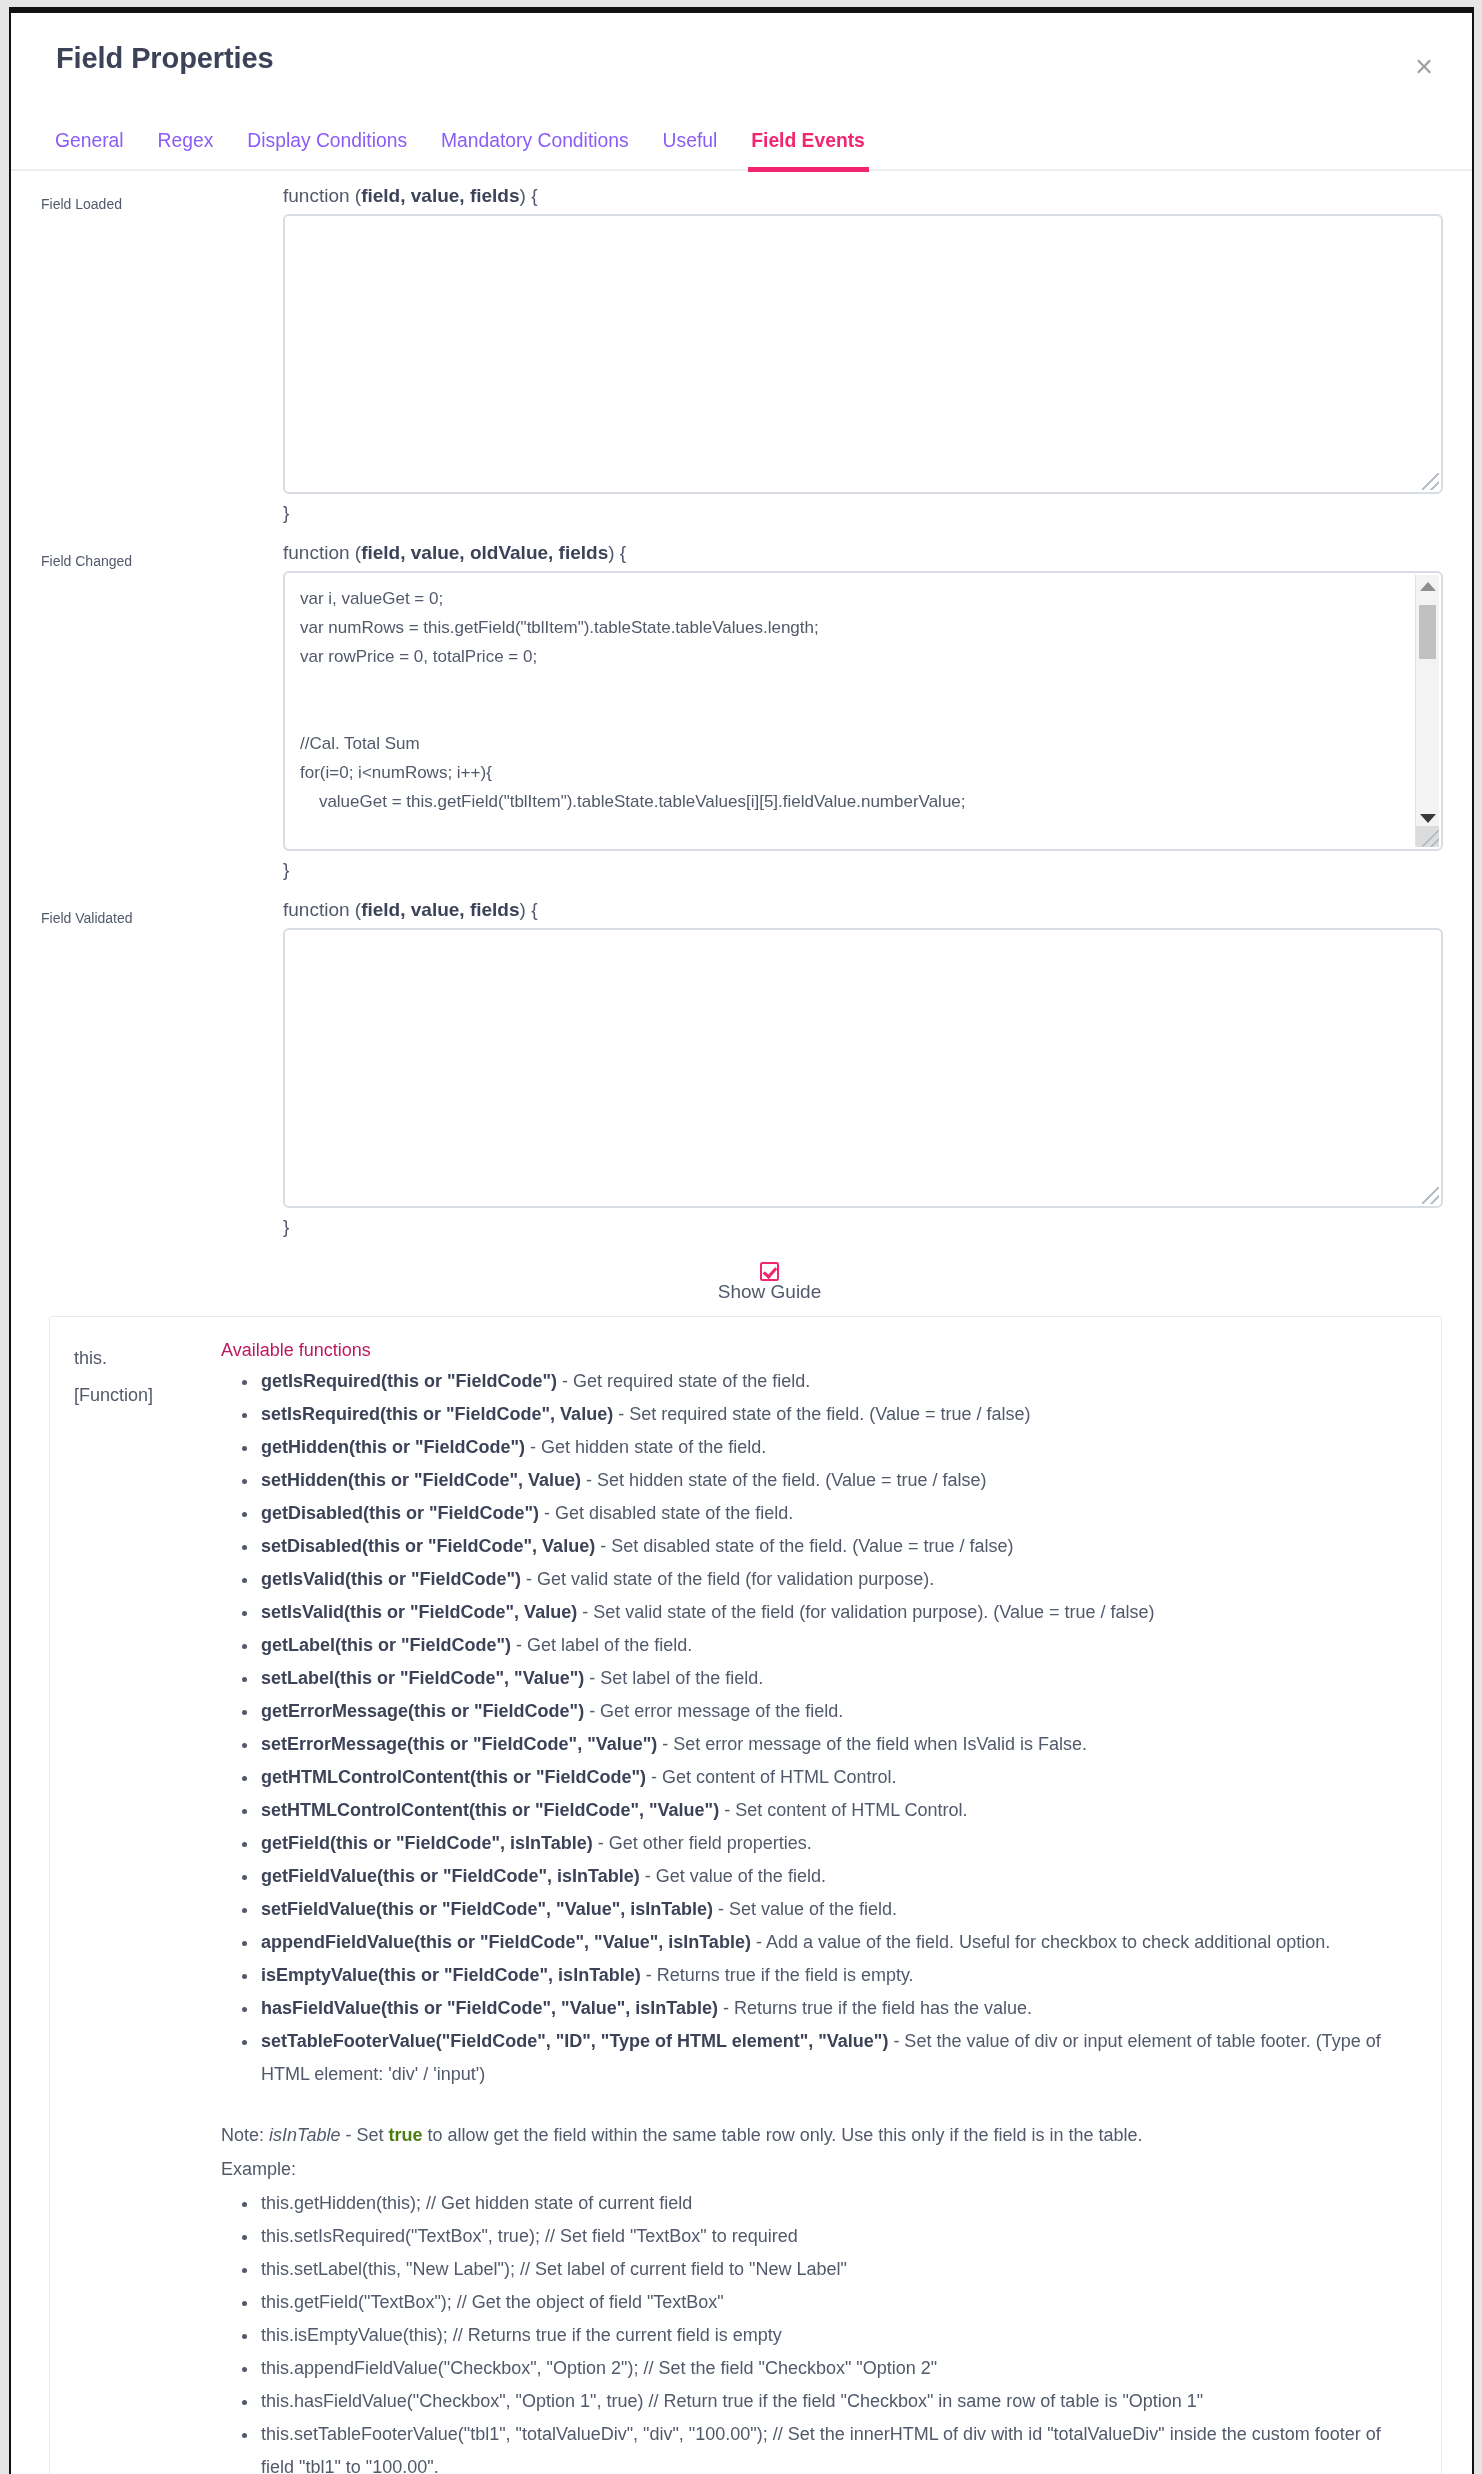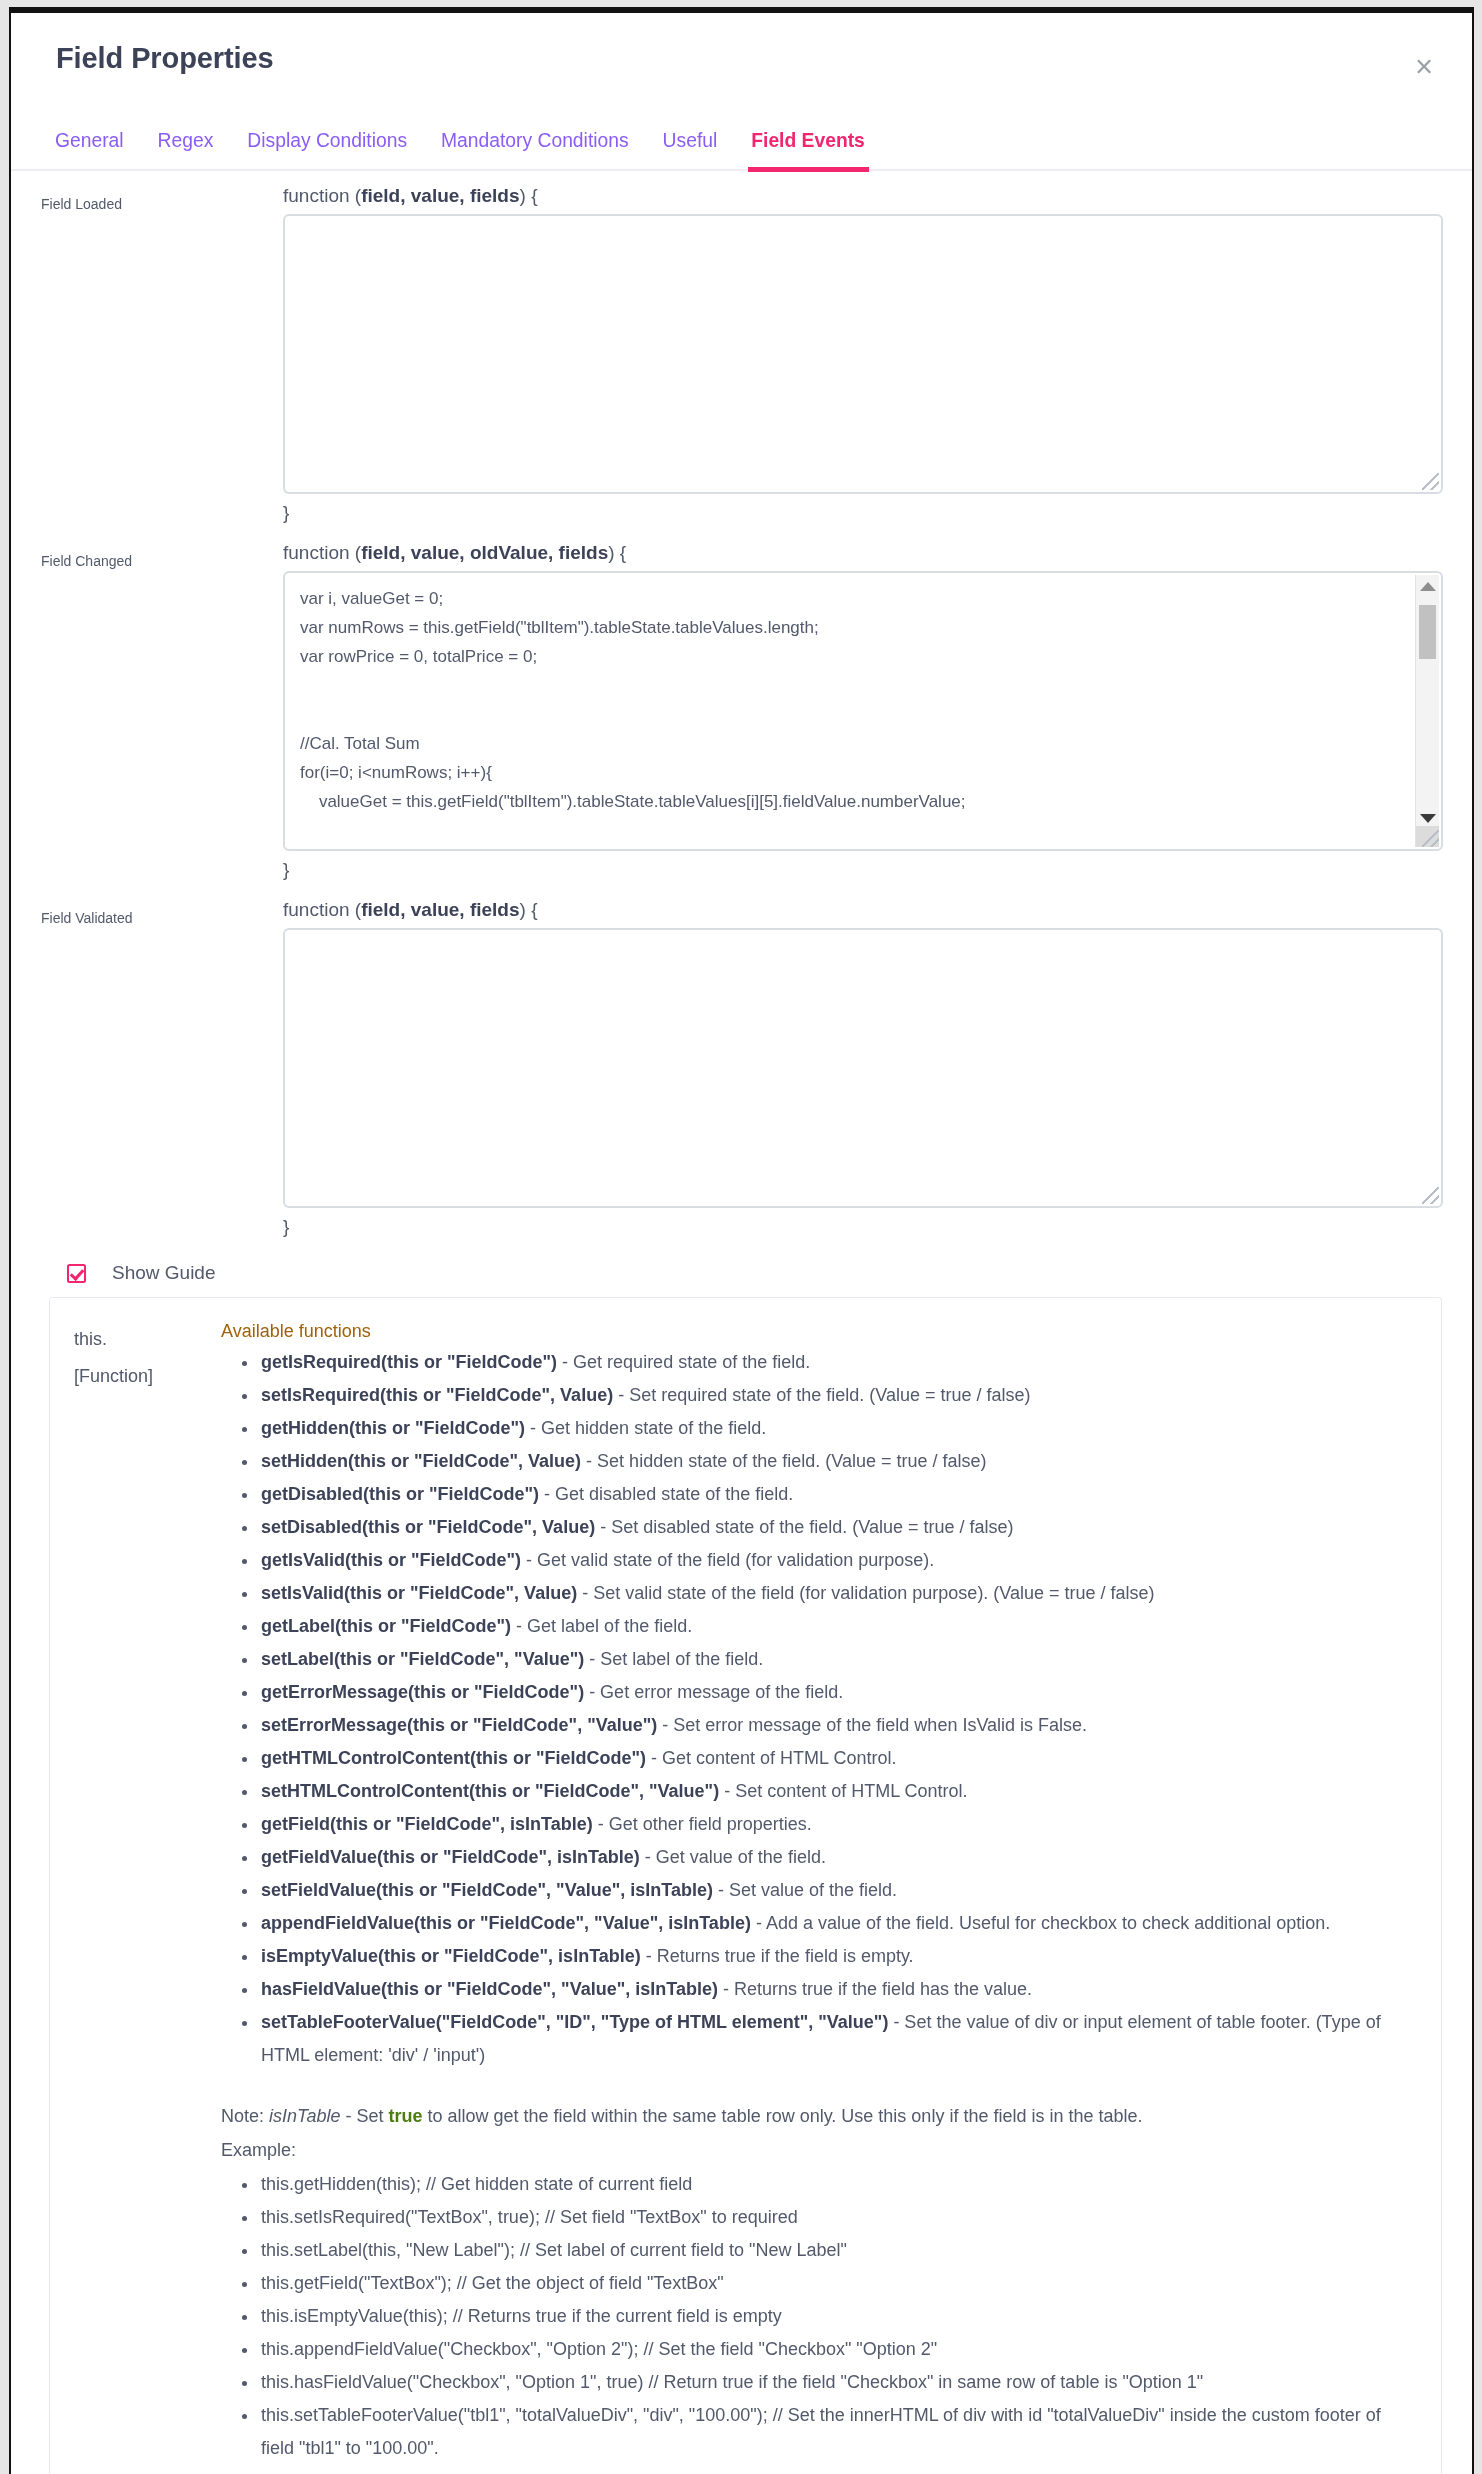--- a/index.html
+++ b/index.html
@@ -194,23 +194,24 @@
     position: absolute;
     left: 0; right: 0; bottom: 0;
     height: 21px;
     background: #dcdcdc;
   }
 
   
   .guide-toggle {
     display: flex;
     align-items: center;
-    gap: 26px;
+    gap: 0;
     padding: 6px 0 0 56px;
     cursor: pointer;
+    flex-direction: column;
   }
   .chk {
     width: 19px; height: 19px;
     border: 2.5px solid #f2266e;
     border-radius: 2.5px;
     position: relative;
     background: #fff;
     flex: 0 0 auto;
   }
   .chk::after {
@@ -241,21 +242,21 @@
   .gh-var { width: 171px; flex: 0 0 171px; padding-left: 24px; font-size: 19px; font-weight: bold; color: #3c4257; }
   .gh-desc { flex: 1 1 auto; font-size: 19px; font-weight: bold; color: #3c4257; }
   .guide-body { display: flex; padding: 23px 0 54px 0; }
   .gb-var {
     width: 171px; flex: 0 0 171px;
     padding-left: 24px;
     font-size: 18px; line-height: 37px; color: #51596b;
   }
   .gb-desc { flex: 1 1 auto; padding-right: 35px; font-size: 18px; color: #51596b; }
 
-  .avail-title { font-size: 18px; color: #a16207; margin-bottom: 4px; }
+  .avail-title { font-size: 18px; color: #be185d; margin-bottom: 4px; }
   ul.fn-list, ul.ex-list {
     margin: 0; padding-left: 37px;
     list-style: disc;
   }
   ul.fn-list li, ul.ex-list li {
     font-size: 18px;
     line-height: 33px;
     color: #51596b;
     padding-left: 3px;
   }

